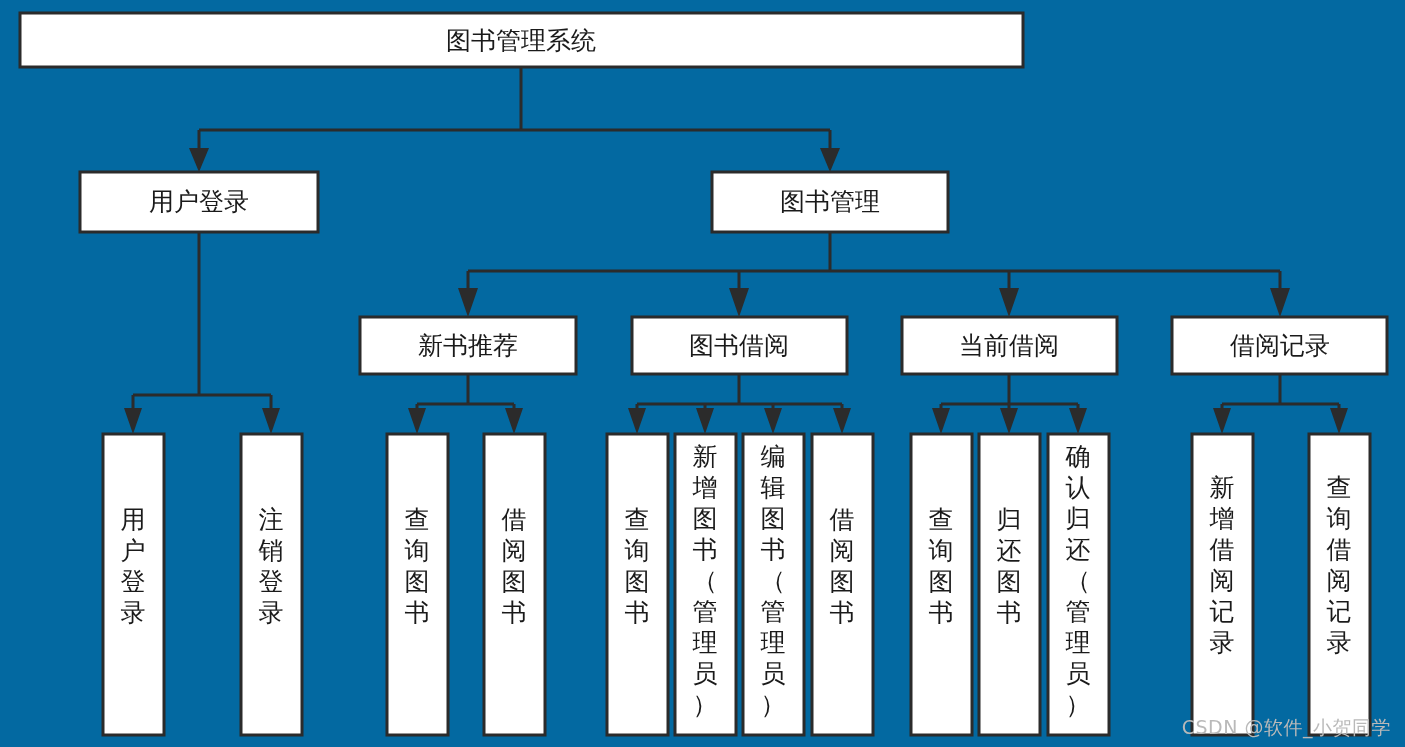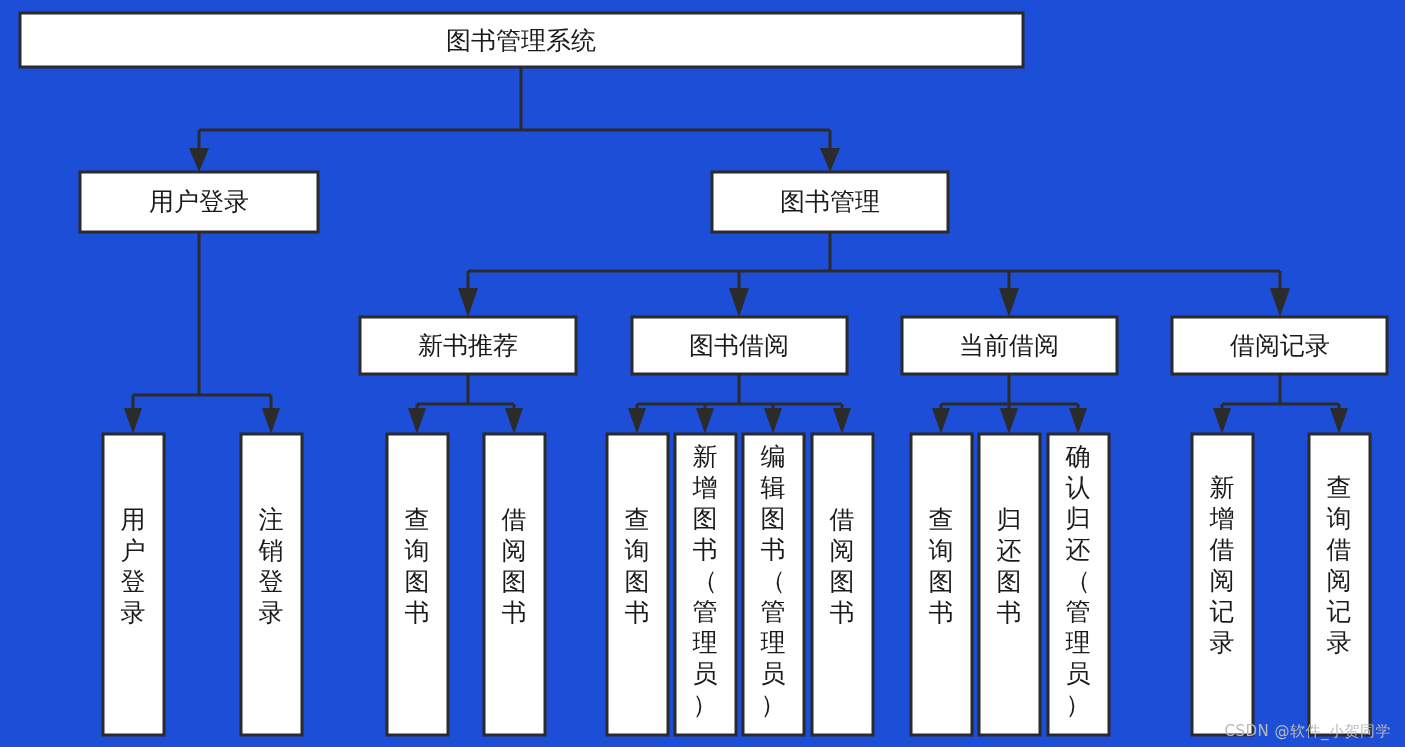--- a/index.html
+++ b/index.html
@@ -7,21 +7,21 @@
     padding: 0;
     background: #ffffff;
   }
   body {
     font-family: "DejaVu Sans", "Liberation Sans", sans-serif;
   }
   #stage {
     position: relative;
     width: 1405px;
     height: 747px;
-    background: #1d4ed8;
+    background: #0369a1;
     overflow: hidden;
   }
   #diagram-svg {
     position: absolute;
     left: 0;
     top: 0;
     width: 1405px;
     height: 747px;
   }
   .node-box {
@@ -50,21 +50,21 @@
   }
   .arrow-head {
     fill: #2b2b2b;
     stroke: none;
   }
   .watermark {
     position: absolute;
     right: 14px;
     bottom: 6px;
     font-family: "DejaVu Sans", "Liberation Sans", sans-serif;
-    font-size: 15px;
+    font-size: 19px;
     color: #b9b9b9;
     white-space: nowrap;
     letter-spacing: 0.5px;
   }
 </style>
 </head>
 <body>
 
 <div id="stage">
 

